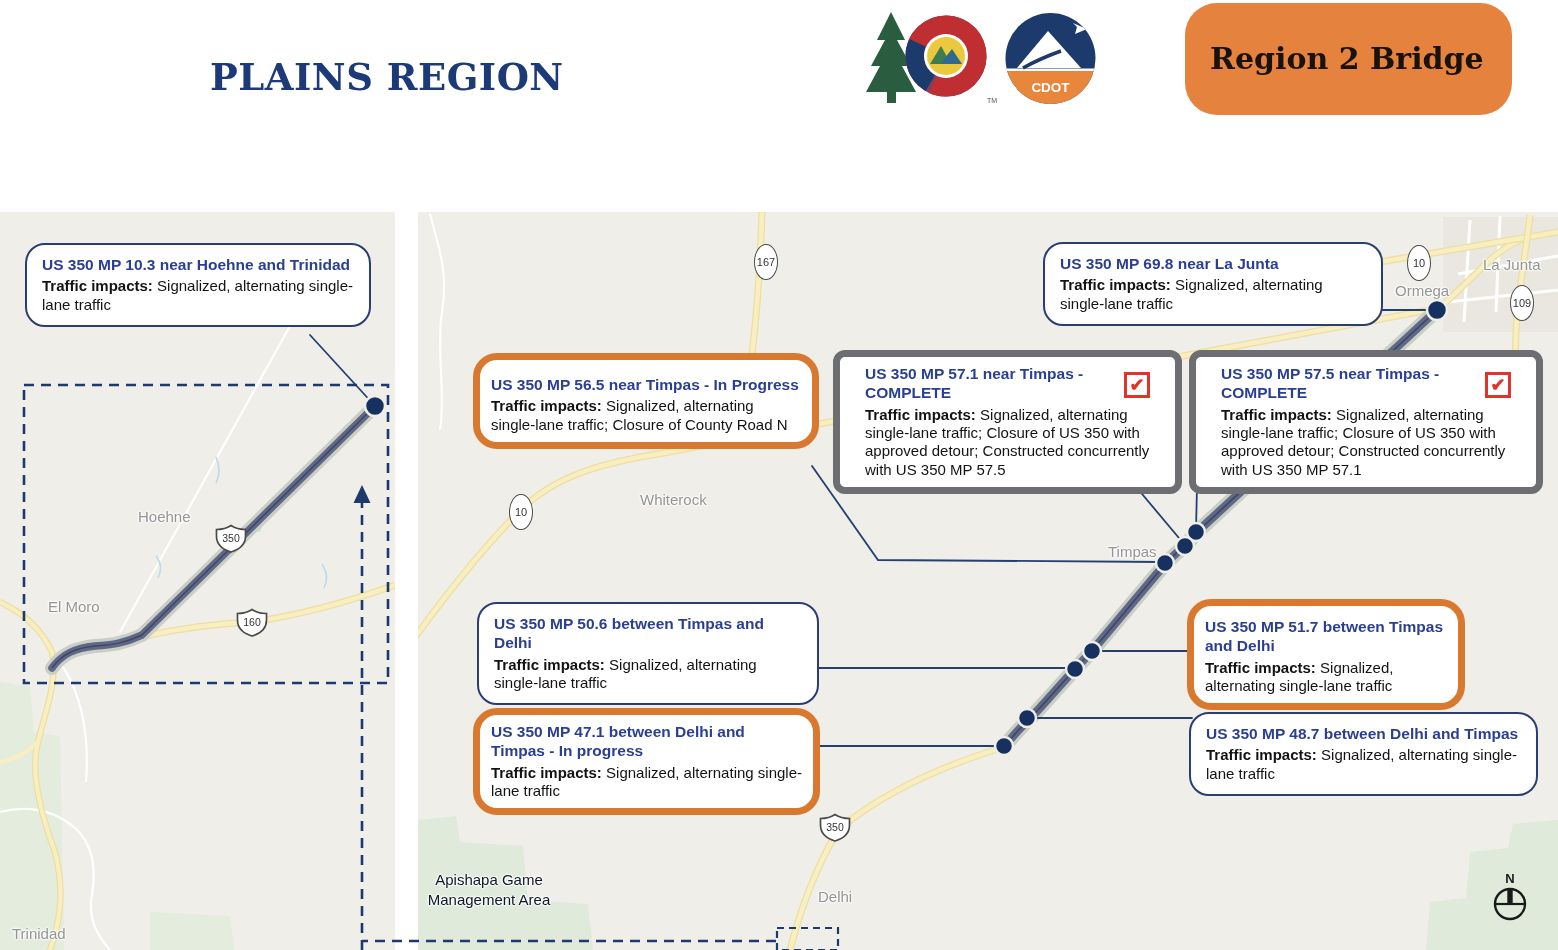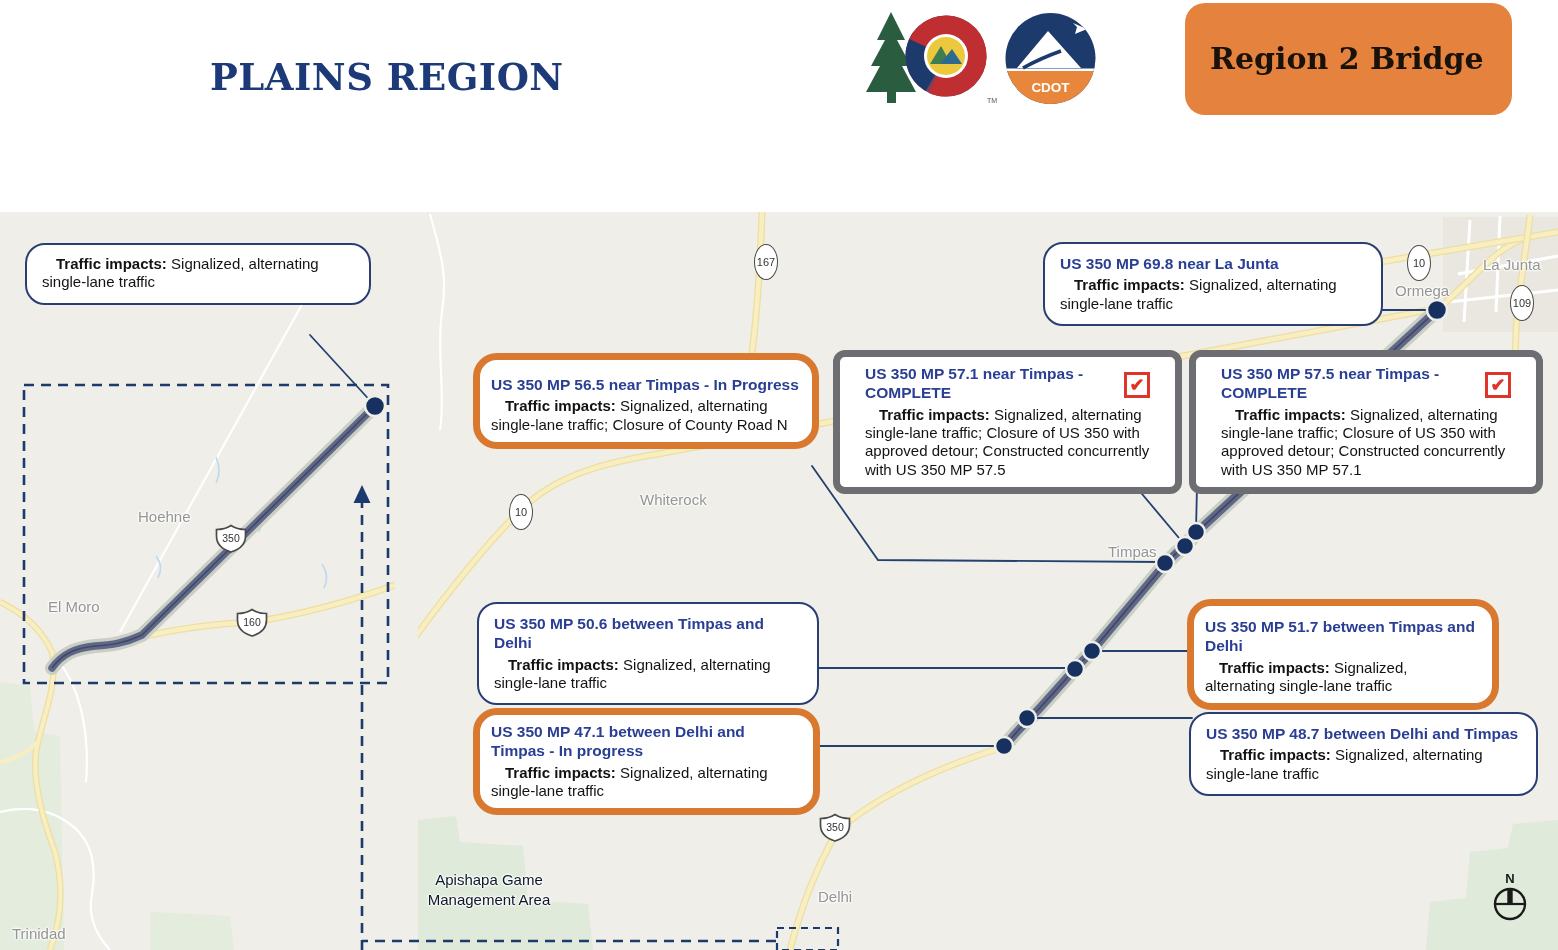--- a/index.html
+++ b/index.html
@@ -8,31 +8,31 @@
     font-family:"Liberation Sans",sans-serif;overflow:hidden;
   }
   
   .region-title{
     position:absolute;left:210px;top:55px;
     font-family:"DejaVu Serif",serif;font-weight:700;font-size:37px;
     color:#1d3a78;letter-spacing:.5px;z-index:7;
   }
   .badge{
     position:absolute;left:1185px;top:3px;width:327px;height:112px;
-    background:#e5833e;border-radius:20px;display:flex;flex-direction:column;
+    background:#e5833e;border-radius:32px;display:flex;flex-direction:column;
     justify-content:center;padding-left:25px;box-sizing:border-box;z-index:7;
   }
   .badge .line{
     font-family:"DejaVu Serif",serif;font-weight:700;font-size:30px;
     color:#18120b;line-height:1.32;
   }
   .logo{position:absolute;z-index:7;}
   
   .panel{position:absolute;top:212px;height:738px;background:#efeee9;overflow:hidden;z-index:1;}
-  .panel-inset{left:0;width:395px;padding-left:28px;}
+  .panel-inset{left:0;width:395px;}
   .panel-main{left:418px;width:1140px;}
   .panel svg.roads{position:absolute;left:0;top:0;}
   .map-label{
     position:absolute;color:#949494;font-size:15px;white-space:nowrap;z-index:2;
     text-shadow:0 1px 2px #fff,0 -1px 2px #fff,1px 0 2px #fff,-1px 0 2px #fff;
   }
   .area-label{
     color:#0f172a;width:130px;white-space:normal;text-align:center;line-height:1.35;
   }
   .shield-circle{
@@ -49,21 +49,21 @@
     position:absolute;background:#fff;border:2px solid #2b3e73;border-radius:20px;
     padding:10px 15px 11px;box-sizing:border-box;z-index:6;
   }
   .callout.orange{border:7px solid #d9782f;border-radius:24px;padding:7px 11px 8px;}
   .callout.gray{border:7px solid #6d6e71;border-radius:12px;padding:7px 25px 8px;}
   .callout .title-row{display:flex;align-items:center;gap:3px;}
   .callout .title{
     color:#2a3f94;font-weight:700;font-size:15.5px;line-height:1.25;margin-bottom:3px;
   }
   .callout .body{color:#131313;font-size:15px;line-height:1.22;}
-  .callout .body .b{font-weight:700;margin-left:14px;}
+  .callout .body .b{font-weight:700;}
   .checkbox{
     width:20px;height:20px;border:3.5px solid #e0342a;background:#fff;flex:none;
     display:inline-flex;align-items:center;justify-content:center;margin-left:2px;
     box-sizing:content-box;
   }
   .checkmark{color:#e0342a;font-size:18px;font-weight:700;line-height:1;}
 </style>
 </head>
 <body>
 
@@ -235,20 +235,21 @@
     <circle cx="1185" cy="546" r="9"></circle>
     <circle cx="1165" cy="563" r="9"></circle>
     <circle cx="1092" cy="651" r="9"></circle>
     <circle cx="1075" cy="669" r="9"></circle>
     <circle cx="1027" cy="718" r="9"></circle>
     <circle cx="1004" cy="746" r="9"></circle>
   </g>
 </svg>
 
 <div class="callout" style="left:25px;top:243px;width:346px">
+  <div class="title">US 350 MP 10.3 near Hoehne and Trinidad</div>
   <div class="body"><span class="b">Traffic impacts:</span> <span>Signalized, alternating single-lane traffic</span></div>
 </div>
 
 <div class="callout" style="left:1043px;top:242px;width:340px">
   <div class="title">US 350 MP 69.8 near La Junta</div>
   <div class="body"><span class="b">Traffic impacts:</span> <span>Signalized, alternating single-lane traffic</span></div>
 </div>
 
 <div class="callout orange" style="left:473px;top:353px;width:346px">
   <div class="title" style="margin-top:8px">US 350 MP 56.5 near Timpas - In Progress</div>
@@ -273,21 +274,21 @@
       </span>
   </div>
   <div class="body"><span class="b">Traffic impacts:</span> <span>Signalized, alternating single-lane traffic; Closure of US 350 with approved detour; Constructed concurrently with US 350 MP  57.1</span></div>
 </div>
 
 <div class="callout" style="left:477px;top:602px;width:342px">
   <div class="title">US 350 MP 50.6 between Timpas and Delhi</div>
   <div class="body"><span class="b">Traffic impacts:</span> <span>Signalized, alternating single-lane traffic</span></div>
 </div>
 
-<div class="callout orange" style="left:1187px;top:599px;width:312px">
+<div class="callout orange" style="left:1187px;top:599px;width:278px">
   <div class="title" style="margin-top:4px">US 350 MP 51.7 between Timpas and Delhi</div>
   <div class="body"><span class="b">Traffic impacts:</span> <span>Signalized, alternating single-lane traffic</span></div>
 </div>
 
 <div class="callout orange" style="left:473px;top:708px;width:347px">
   <div class="title">US 350 MP 47.1 between Delhi and Timpas - In progress</div>
   <div class="body"><span class="b">Traffic impacts:</span> <span>Signalized, alternating single-lane traffic</span></div>
 </div>
 
 <div class="callout" style="left:1189px;top:712px;width:349px">

